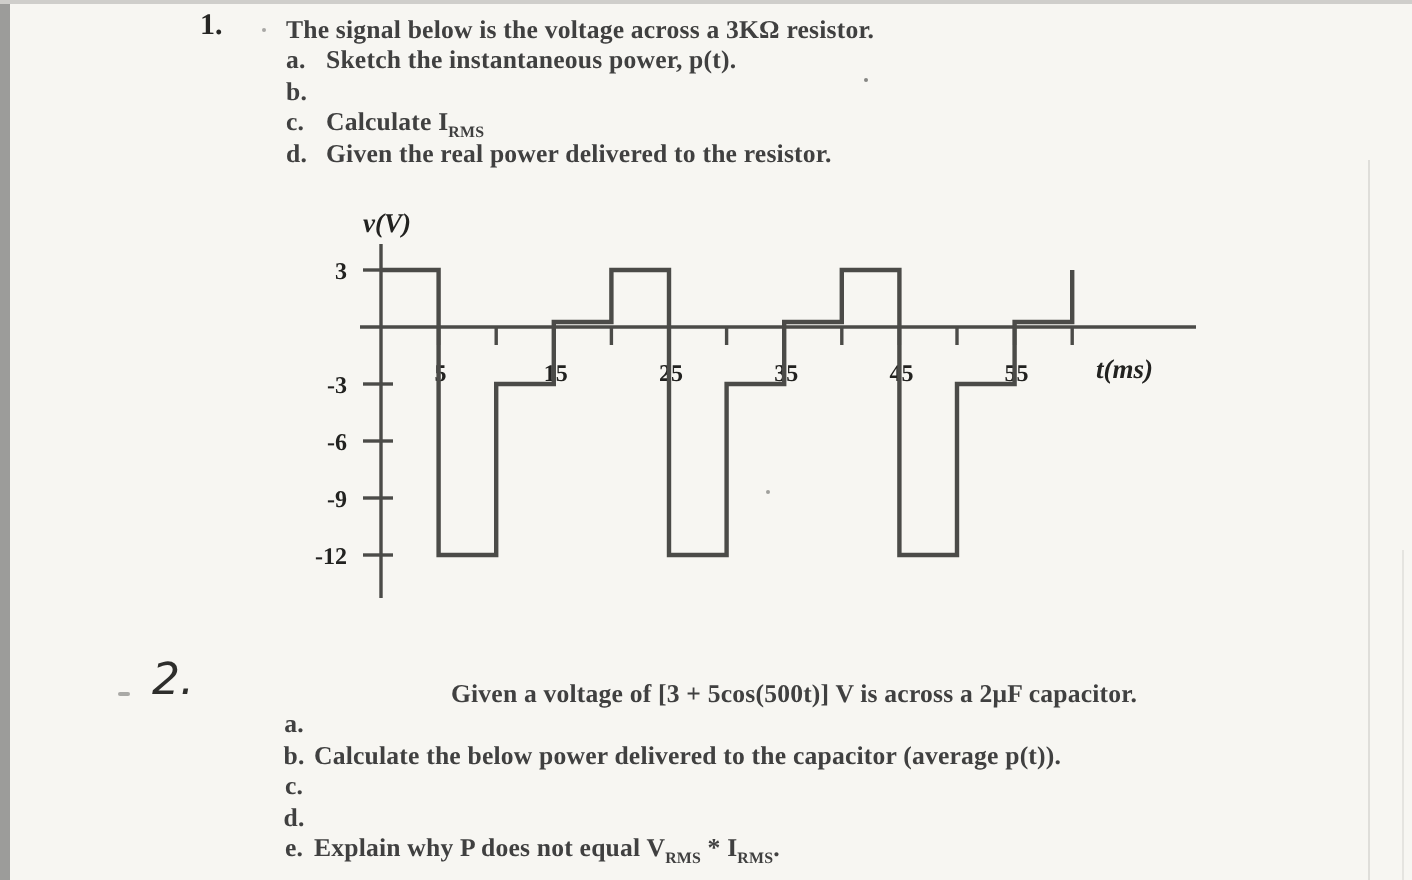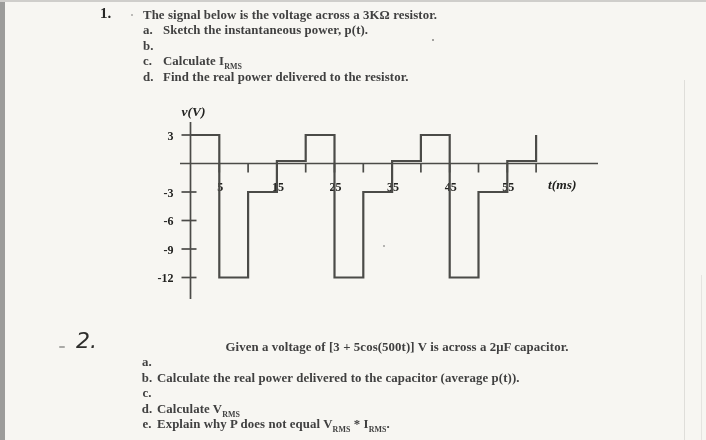--- a/index.html
+++ b/index.html
@@ -62,21 +62,21 @@
           </div>
           <div class="item">
             <span class="ilabel">b.</span>
           </div>
           <div class="item">
             <span class="ilabel">c.</span>
             <span class="itext">Calculate I<sub class="subsc">RMS</sub></span>
           </div>
           <div class="item">
             <span class="ilabel">d.</span>
-            <span class="itext">Find the real power delivered to the resistor.</span>
+            <span class="itext">Given the real power delivered to the resistor.</span>
           </div>
         </div>
     </div>
   </section>
 
   <svg id="graph-svg" width="706" height="440" viewBox="0 0 706 440">
       <line x1="180" y1="163.5" x2="598" y2="163.5" class="ax"></line>
       <line x1="190.5" y1="122" x2="190.5" y2="299" class="ax"></line>
       <line x1="219.3" y1="163.5" x2="219.3" y2="172.5" class="tick"></line>
       <line x1="248.1" y1="163.5" x2="248.1" y2="172.5" class="tick"></line>
@@ -114,28 +114,27 @@
   <section class="problem">
     <div class="pnum pnum-2">2.</div>
     <div class="pbody pbody-2">
       <div class="intro">Given a voltage of [3 + 5cos(500t)] V is across a 2μF capacitor.</div>
       <div class="items">
           <div class="item">
             <span class="ilabel">a.</span>
           </div>
           <div class="item">
             <span class="ilabel">b.</span>
-            <span class="itext">Calculate the real power delivered to the capacitor (average p(t)).</span>
+            <span class="itext">Calculate the below power delivered to the capacitor (average p(t)).</span>
           </div>
           <div class="item">
             <span class="ilabel">c.</span>
           </div>
           <div class="item">
             <span class="ilabel">d.</span>
-            <span class="itext">Calculate V<sub class="subsc">RMS</sub></span>
           </div>
           <div class="item">
             <span class="ilabel">e.</span>
             <span class="itext">Explain why P does not equal V<sub class="subsc">RMS</sub> * I<sub class="subsc">RMS</sub>.</span>
           </div>
         </div>
     </div>
   </section>
 
   <div class="speck speck-a"></div>

